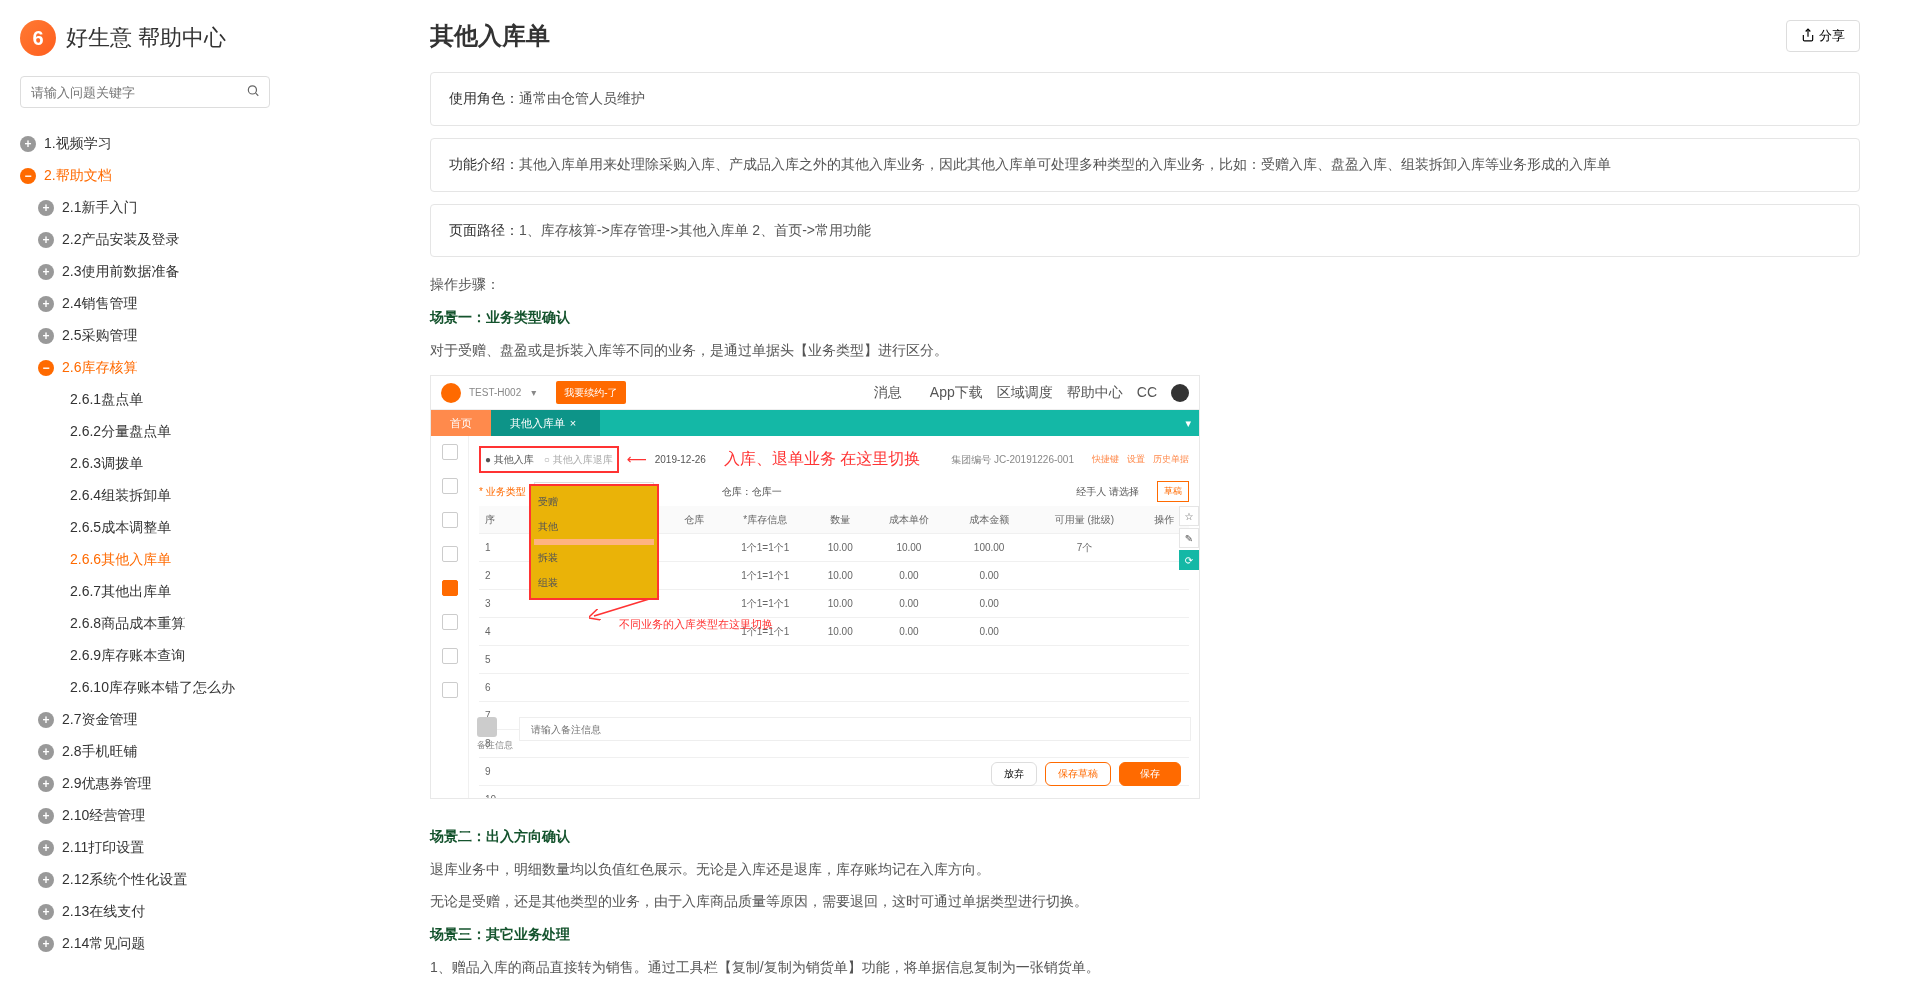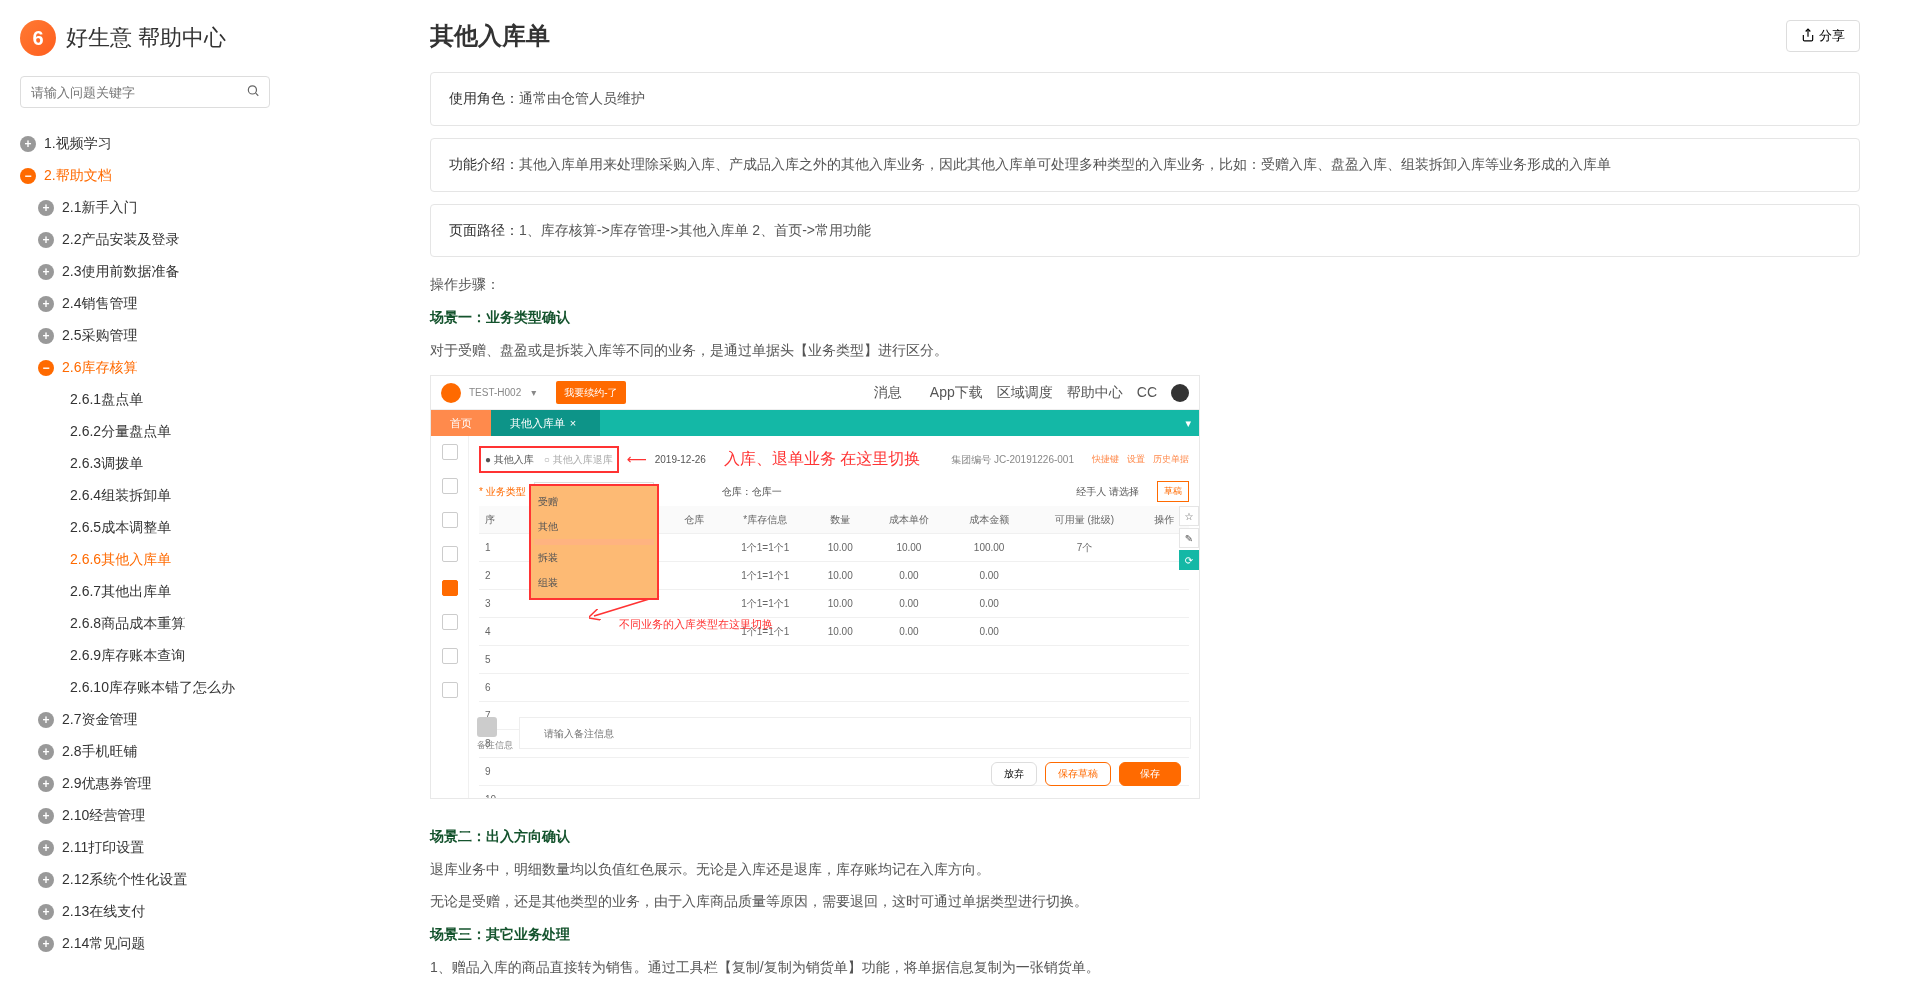--- a/index.html
+++ b/index.html
@@ -45,34 +45,34 @@
 .ss-left-icon.active { background: #ff6a00; border-color: #ff6a00; }
 .ss-content { flex: 1; padding: 8px 10px; background: #fff; position: relative; }
 .ss-row1 { display: flex; align-items: center; gap: 8px; font-size: 10px; margin-bottom: 6px; }
 .ss-redbox { border: 2px solid #ff3333; padding: 2px 4px; display: flex; gap: 10px; }
 .ss-redbox span { font-size: 10px; }
 .ss-red-arrow { color: #ff3333; font-size: 14px; }
 .ss-red-text { color: #ff3333; font-size: 16px; }
 .ss-date { color: #555; }
 .ss-row-right { margin-left: auto; display: flex; gap: 8px; font-size: 10px; color: #888; }
 .ss-filter-row { display: flex; align-items: center; font-size: 10px; gap: 8px; margin-bottom: 4px; }
-.ss-dropdown-box { border: 2px solid #ff3333; width: 130px; padding: 3px; background: #fdba74; position: absolute; top: 48px; left: 60px; z-index: 5; }
+.ss-dropdown-box { border: 2px solid #ff3333; width: 130px; padding: 3px; background: #eab308; position: absolute; top: 48px; left: 60px; z-index: 5; }
 .ss-dropdown-item { font-size: 10px; padding: 3px 4px; }
 .ss-dropdown-item.hover { background: #ffb380; color: #fff; }
 .ss-table { width: 100%; border-collapse: collapse; font-size: 10px; margin-top: 4px; }
 .ss-table th, .ss-table td { border-bottom: 1px solid #f0f0f0; padding: 4px 6px; text-align: center; color: #666; }
 .ss-table th { background: #fafafa; font-weight: normal; }
 .ss-table td:first-child, .ss-table th:first-child { text-align: left; width: 30px; }
 .ss-footer-row { display: flex; justify-content: flex-end; gap: 8px; padding: 8px; }
 .ss-btn { font-size: 10px; padding: 4px 12px; border: 1px solid #ddd; background: #fff; border-radius: 6px; }
 .ss-btn.orange { background: #ff6a00; color: #fff; border-color: #ff6a00; }
 .ss-btn.outline-orange { color: #ff6a00; border-color: #ff6a00; }
 .ss-comment-box { display: flex; align-items: flex-start; gap: 6px; padding: 4px 8px; font-size: 10px; }
 .ss-comment-icon { width: 20px; height: 20px; background: #ccc; border-radius: 3px; }
-.ss-comment-input { flex: 1; height: 32px; border: 1px solid #eee; padding: 2px 24px; font-size: 10px; }
+.ss-comment-input { flex: 1; height: 24px; border: 1px solid #eee; padding: 2px 11px; font-size: 10px; }
 .ss-right-panel { position: absolute; right: 0; top: 70px; display: flex; flex-direction: column; gap: 2px; }
 .ss-right-btn { width: 20px; height: 20px; background: #fff; border: 1px solid #e5e5e5; font-size: 10px; display: flex; align-items: center; justify-content: center; }
 .ss-right-btn.active { background: #14b8a6; color: #fff; border-color: #14b8a6; }
 .ss-anno-arrow { position: absolute; color: #ff3333; font-size: 11px; }
 </style>
 </head>
 <body>
 
 <div class="container">
   <aside class="sidebar">

